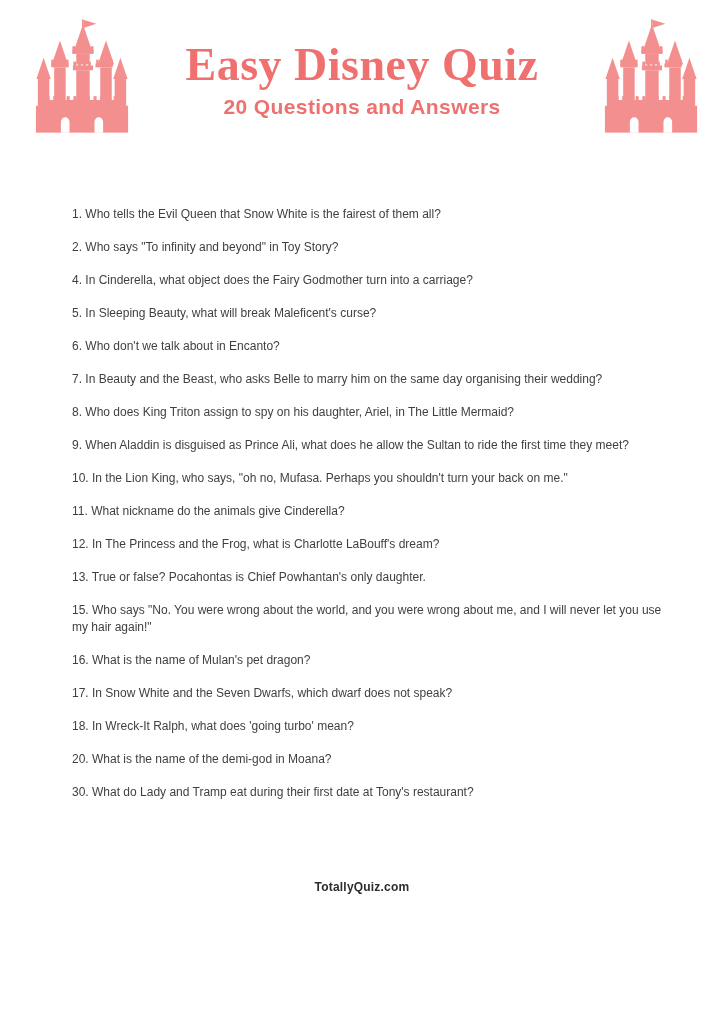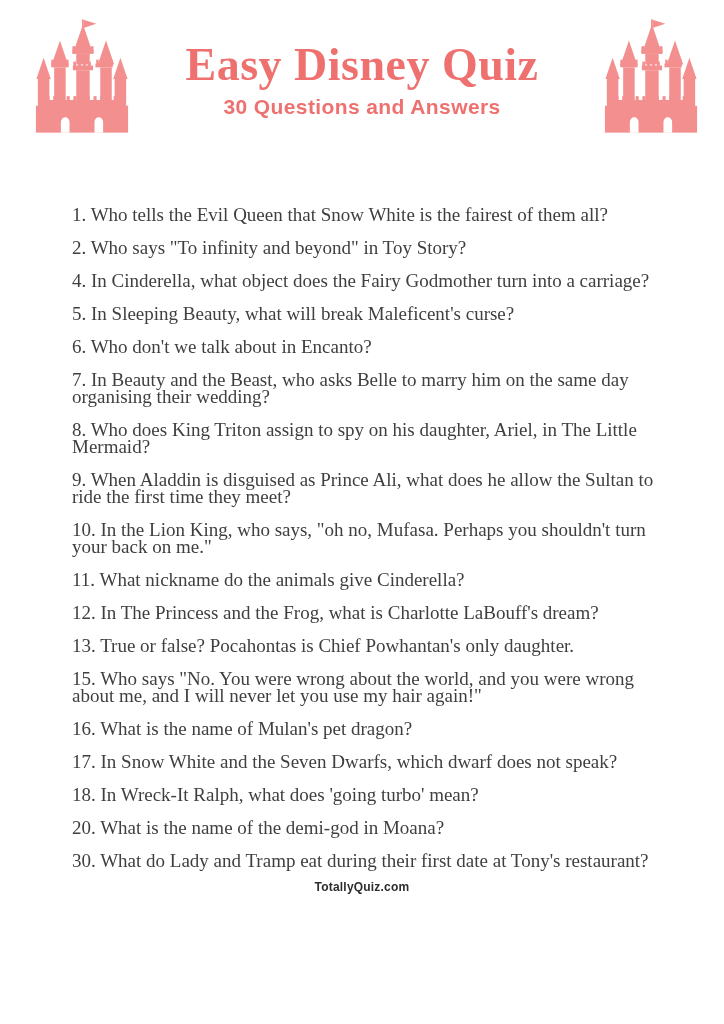--- a/index.html
+++ b/index.html
@@ -49,24 +49,23 @@
   }
   .questions {
     position: absolute;
     left: 72px;
     top: 200px;
     width: 600px;
     padding-top: 6px;
   }
   .q {
     margin: 0 0 16px 0;
-    font-size: 19px;
+    font-size: 12px;
     line-height: 17px;
     color: var(--text);
-    font-family: Liberation Serif, serif;
   }
   footer {
     position: absolute;
     left: 0; right: 0;
     bottom: 13px;
     text-align: center;
   }
   .site {
     font-weight: 700;
     font-size: 12px;
@@ -140,21 +139,21 @@
             <path d="M28,118 V107 a4.5,5 0 0 1 9,0 V118 Z" fill="#ffffff"></path>
             <path d="M63,118 V107 a4.5,5 0 0 1 9,0 V118 Z" fill="#ffffff"></path>
           </g>
         </defs>
         <use href="#castle-shape"></use>
       </svg>
     </span>
 
     <div class="title-block">
       <h1 class="title">Easy Disney Quiz</h1>
-      <h2 class="subtitle">30 Questions and Answers</h2>
+      <h2 class="subtitle">20 Questions and Answers</h2>
     </div>
 
     <span class="castle castle-right">
       <svg viewBox="0 0 100 118" xmlns="http://www.w3.org/2000/svg" aria-hidden="true">
         <use href="#castle-shape"></use>
       </svg>
     </span>
 
   </header>
 

